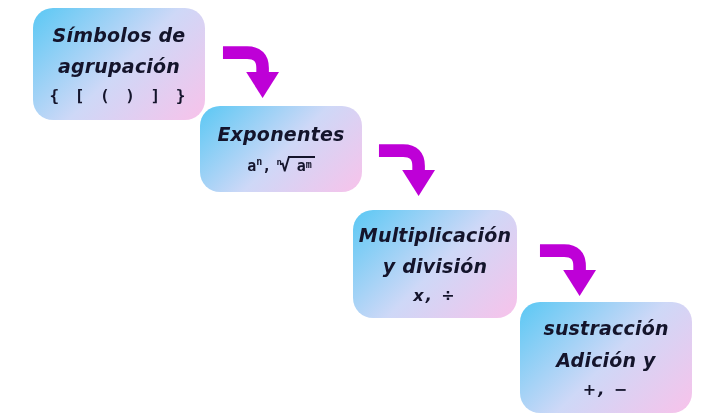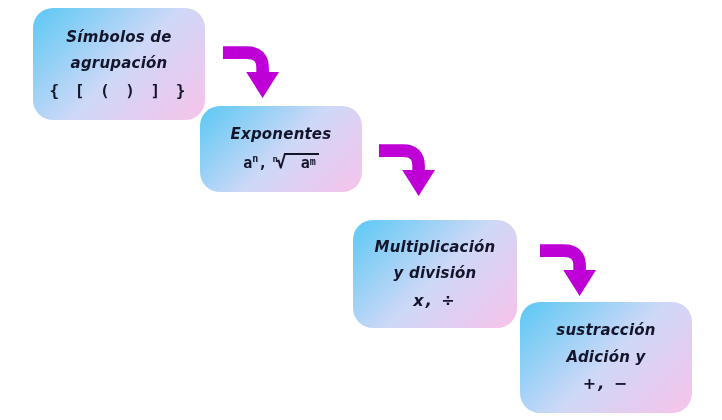--- a/index.html
+++ b/index.html
@@ -25,21 +25,21 @@
     justify-content: center;
     gap: 7px;
     box-sizing: border-box;
     padding: 8px 6px;
     color: var(--text, #14142b);
   }
   .title {
     font-family: "DejaVu Sans", sans-serif;
     font-style: italic;
     font-weight: 700;
-    font-size: 15px;
+    font-size: 19px;
     line-height: 1.3;
     white-space: nowrap;
     letter-spacing: 0.2px;
   }
   .sym {
     font-weight: 700;
     font-size: 16px;
     line-height: 1.2;
     white-space: nowrap;
   }
@@ -70,21 +70,21 @@
     margin-right: -2px;
     vertical-align: 6px;
   }
   .math .radical-sign {
     font-size: 18px;
     letter-spacing: 0;
   }
   .math .vinculum {
     border-top: 2px solid var(--text, #14142b);
     margin-left: -3px;
-    padding: 0 3px 0 17px;
+    padding: 0 3px 0 9px;
     display: inline-block;
     line-height: 1.1;
   }
   .math .vinculum sup { vertical-align: 3px; }
   .arrow {
     position: absolute;
     color: var(--arrow, #be00d7);
     line-height: 0;
   }
 </style>
@@ -113,21 +113,21 @@
     </div>
   </div>
 
   <div class="arrow" style="left:376px; top:140px">
     <svg width="62" height="58" viewBox="0 0 64 60" aria-hidden="true">
       <path d="M3 11 H28 Q44 11 44 27 V33" fill="none" stroke="currentColor" stroke-width="13"></path>
       <polygon points="27,31 61,31 44,58" fill="currentColor"></polygon>
     </svg>
   </div>
 
-  <div class="box" style="left:353px; top:220px; width:164px; height:108px">
+  <div class="box" style="left:353px; top:210px; width:164px; height:108px">
     <div class="title">Multiplicación</div>
     <div class="title">y división</div>
     <div class="sym comic">x, ÷</div>
   </div>
 
   <div class="arrow" style="left:537px; top:240px">
     <svg width="62" height="58" viewBox="0 0 64 60" aria-hidden="true">
       <path d="M3 11 H28 Q44 11 44 27 V33" fill="none" stroke="currentColor" stroke-width="13"></path>
       <polygon points="27,31 61,31 44,58" fill="currentColor"></polygon>
     </svg>

